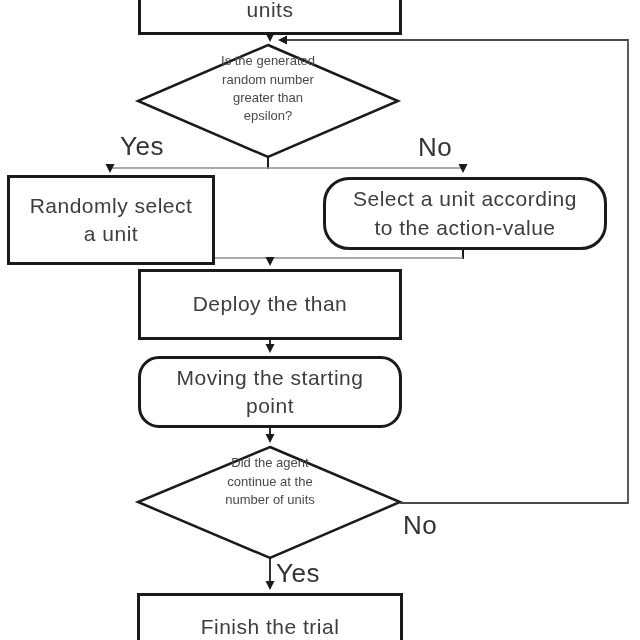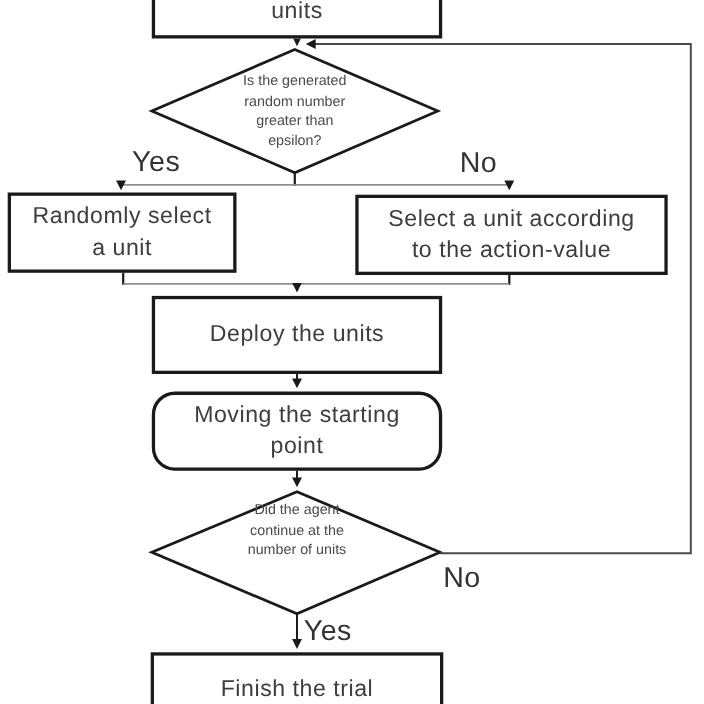--- a/index.html
+++ b/index.html
@@ -91,34 +91,34 @@
 
     <line class="arrowline" x1="270" y1="340" x2="270" y2="351" marker-end="url(#arrow)"></line>
 
     <line class="arrowline" x1="270" y1="428" x2="270" y2="441" marker-end="url(#arrow)"></line>
 
     <line class="arrowline" x1="270" y1="558" x2="270" y2="588" marker-end="url(#arrow)"></line>
   </svg>
 
   <div class="pbox" style="left:138px;top:-14px;width:264px;height:49px;">units</div>
 
-  <div class="pbox" style="left:7px;top:175px;width:208px;height:73px;">Randomly select
+  <div class="pbox" style="left:7px;top:175px;width:208px;height:90px;">Randomly select
 a unit</div>
 
-  <div class="pbox" style="left:323px;top:177px;width:284px;height:73px;">Select a unit according
+  <div class="pbox" style="left:323px;top:177px;width:284px;height:73px;border-radius:26px;">Select a unit according
 to the action-value</div>
 
-  <div class="pbox" style="left:138px;top:269px;width:264px;height:71px;">Deploy the units</div>
+  <div class="pbox" style="left:138px;top:269px;width:264px;height:71px;">Deploy the than</div>
 
   <div class="pbox" style="left:138px;top:356px;width:264px;height:72px;border-radius:21px;">Moving the starting
 point</div>
 
   <div class="pbox" style="left:137px;top:593px;width:266px;height:70px;align-items:flex-start;padding-top:17px;">Finish the trial</div>
 
-  <div class="dtext" style="left:168px;top:62px;width:200px;height:78px;">Is the generated
+  <div class="dtext" style="left:168px;top:50px;width:200px;height:78px;">Is the generated
 random number
 greater than
 epsilon?</div>
 
   <div class="dtext" style="left:170px;top:453px;width:200px;height:58px;">Did the agent
 continue at the
 number of units</div>
 
   <div class="blabel" style="left:112px;top:131px;">Yes</div>
 

